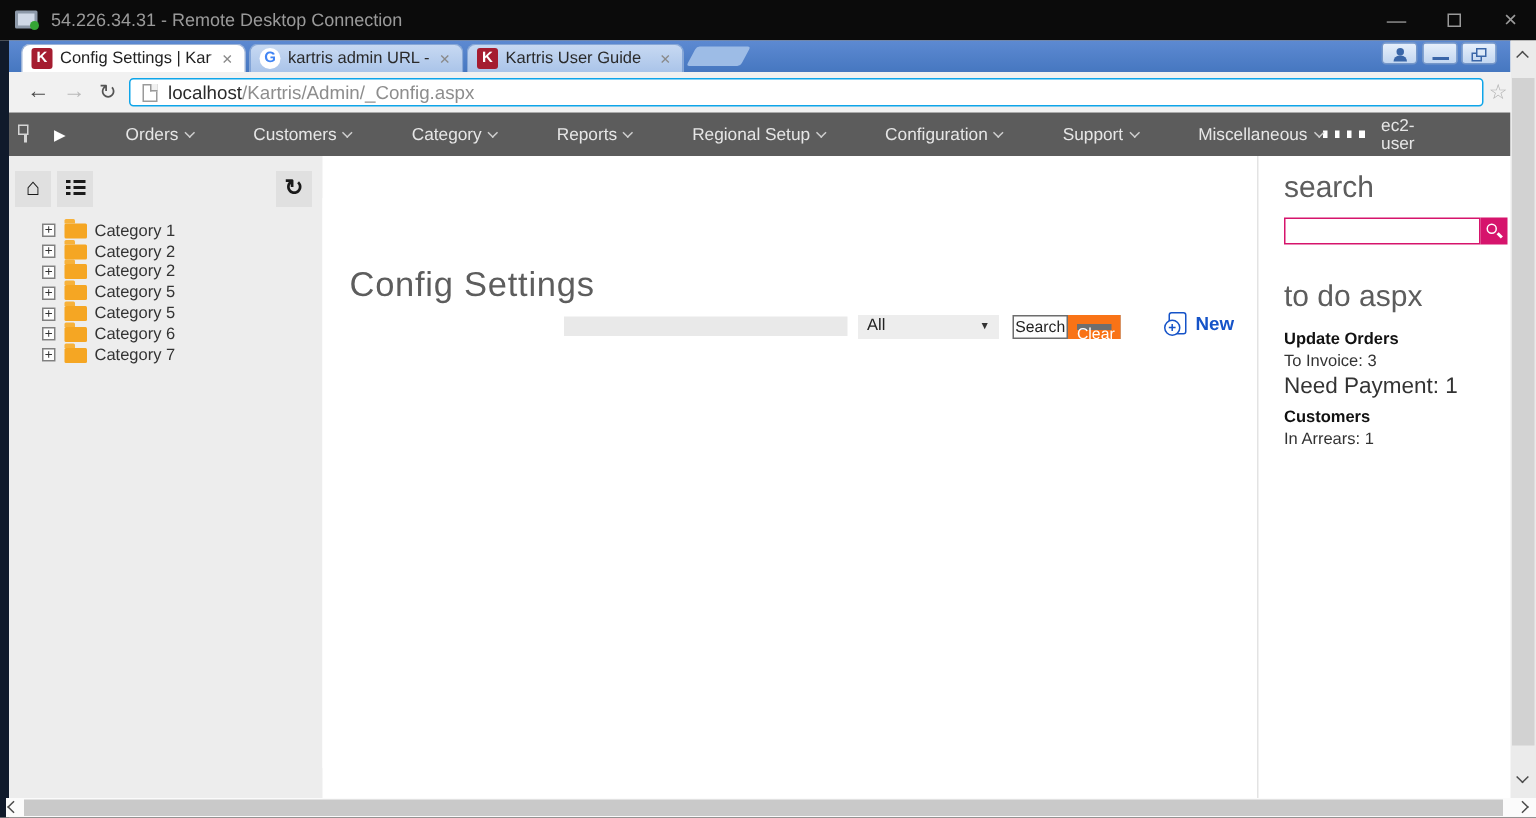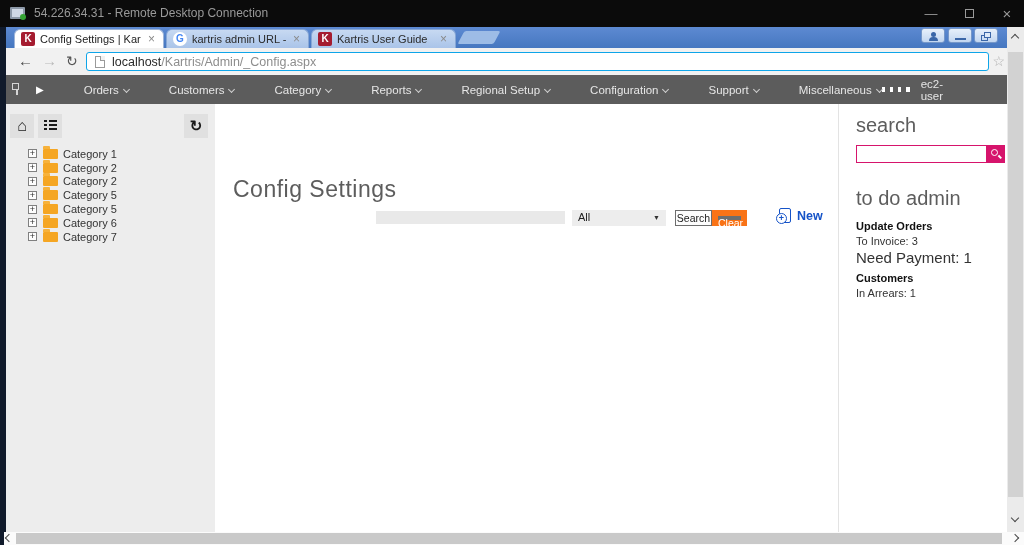--- a/index.html
+++ b/index.html
@@ -292,21 +292,21 @@
   </div>
 
   <div id="rightbar">
     <div id="side-search-title">search</div>
     <div id="side-search-row">
       <input id="side-search-input" value="" style="">
       <div id="side-search-btn">
         <span id="mag-ico"></span>
       </div>
     </div>
-    <div id="todo-title">to do admin</div>
+    <div id="todo-title">to do aspx</div>
     <div id="todo-g1-h">Update Orders</div>
     <div id="todo-g1-l1">To Invoice: 3</div>
     <div id="todo-g1-l2">Need Payment:  1</div>
     <div id="todo-g2-h">Customers</div>
     <div id="todo-g2-l1">In Arrears:  1</div>
   </div>
 
   <div id="vscroll">
     <div id="vthumb"></div>
     <div id="v-up" class="sb-chev"></div>

